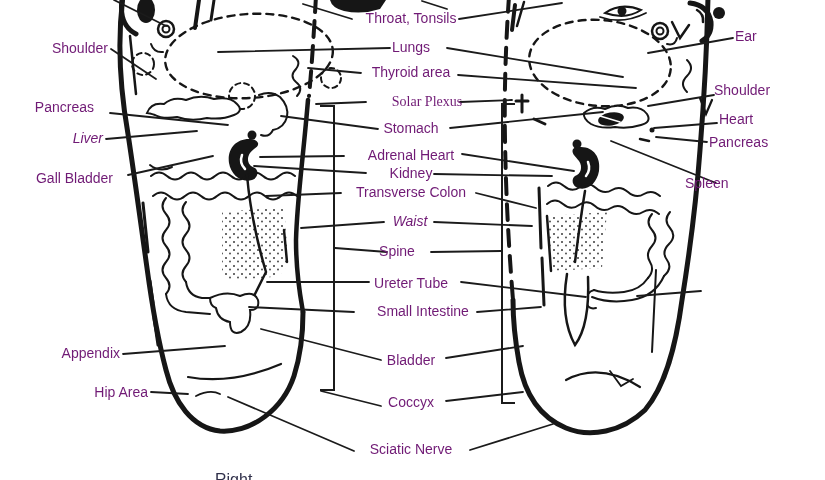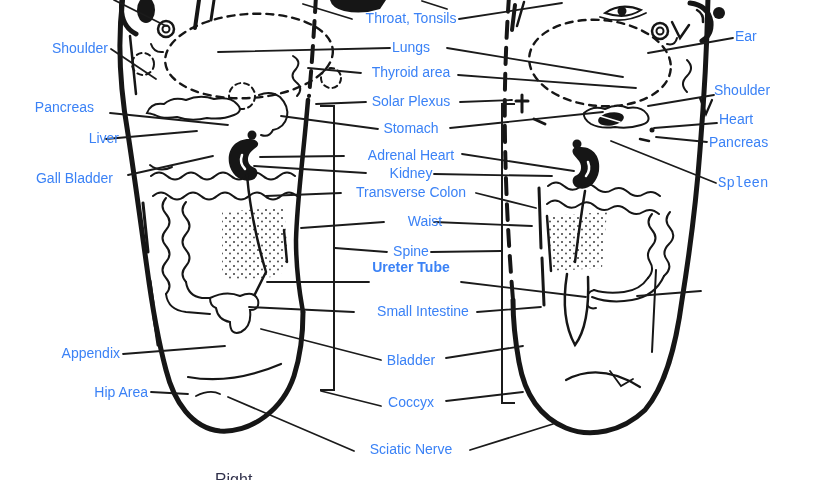--- a/index.html
+++ b/index.html
@@ -1,19 +1,19 @@
 <!DOCTYPE html>
 <html><head>
 <meta charset="utf-8">
 <style>
   html,body{margin:0;padding:0;background:#fff;}
   #stage{position:relative;width:825px;height:480px;overflow:hidden;background:#ffffff;
          font-family:"Liberation Sans",sans-serif;}
   #art{position:absolute;left:0;top:0;z-index:1;}
-  .lbl{position:absolute;z-index:2;font-size:14px;line-height:15px;color:#3b82f6;white-space:nowrap;}
+  .lbl{position:absolute;z-index:2;font-size:14px;line-height:15px;color:#701a75;white-space:nowrap;}
   .lbl.c{text-align:center;}
   .lbl.r{text-align:right;}
   .lbl.wrap{white-space:normal;text-align:center;line-height:20px;}
   .caption{position:absolute;z-index:2;font-size:16px;color:#30304a;}
 </style>
 </head>
 <body>
 
 <div id="stage">
 
@@ -219,41 +219,41 @@
       <line x1="714" y1="95" x2="648" y2="106"></line>
       <line x1="717" y1="123" x2="654" y2="128"></line>
       <line x1="707" y1="142" x2="656" y2="137"></line>
       <line x1="716" y1="183" x2="611" y2="141"></line>
       <line x1="701" y1="291" x2="637" y2="296"></line>
     </g>
   </svg>
 
   <div class="lbl r" style="left:8px;  top:41px;  width:100px;">Shoulder</div>
   <div class="lbl r" style="left:8px;  top:100px; width:86px;">Pancreas</div>
-  <div class="lbl r" style="left:39px; top:131px; width:80px;">Liver</div>
+  <div class="lbl r" style="left:23px; top:131px; width:80px;font-style:italic;">Liver</div>
   <div class="lbl r" style="left:8px;  top:171px; width:105px;">Gall Bladder</div>
   <div class="lbl r" style="left:20px; top:346px; width:100px;">Appendix</div>
   <div class="lbl r" style="left:48px; top:385px; width:100px;">Hip Area</div>
 
   <div class="lbl c" style="left:306px;top:11px;  width:210px;">Throat, Tonsils</div>
   <div class="lbl c" style="left:306px;top:65px;  width:210px;">Thyroid area</div>
   <div class="lbl c" style="left:306px;top:40px;  width:210px;">Lungs</div>
-  <div class="lbl c" style="left:306px;top:94px;  width:210px;">Solar Plexus</div>
+  <div class="lbl c" style="left:322px;top:94px;  width:210px;font-family:Liberation Serif, serif;">Solar Plexus</div>
   <div class="lbl c" style="left:306px;top:121px; width:210px;">Stomach</div>
   <div class="lbl c" style="left:306px;top:148px; width:210px;">Adrenal Heart</div>
   <div class="lbl c" style="left:306px;top:166px; width:210px;text-align:center;">Kidney</div>
   <div class="lbl c" style="left:306px;top:185px; width:210px;">Transverse Colon</div>
-  <div class="lbl c" style="left:320px;top:214px; width:210px;">Waist</div>
-  <div class="lbl c" style="left:306px;top:244px; width:210px;">Spine</div>
-  <div class="lbl c" style="left:306px;top:260px; width:210px;font-weight:bold;">Ureter Tube</div>
+  <div class="lbl c" style="left:305px;top:214px; width:210px;font-style:italic;">Waist</div>
+  <div class="lbl c" style="left:292px;top:244px; width:210px;">Spine</div>
+  <div class="lbl c" style="left:306px;top:276px; width:210px;">Ureter Tube</div>
   <div class="lbl c" style="left:306px;top:304px; width:210px;padding-left:12px;">Small Intestine</div>
   <div class="lbl c" style="left:306px;top:353px; width:210px;">Bladder</div>
   <div class="lbl c" style="left:306px;top:442px; width:210px;">Sciatic Nerve</div>
   <div class="lbl c" style="left:306px;top:395px; width:210px;">Coccyx</div>
 
   <div class="lbl" style="left:735px;top:29px;">Ear</div>
   <div class="lbl" style="left:714px;top:83px;">Shoulder</div>
   <div class="lbl" style="left:719px;top:112px;">Heart</div>
   <div class="lbl" style="left:709px;top:135px;">Pancreas</div>
-  <div class="lbl" style="left:718px;top:176px;font-family:Liberation Mono, monospace;">Spleen</div>
+  <div class="lbl" style="left:685px;top:176px;">Spleen</div>
 
   <div class="caption" style="left:215px;top:471px;">Right</div>
 </div>
 
 </body></html>

